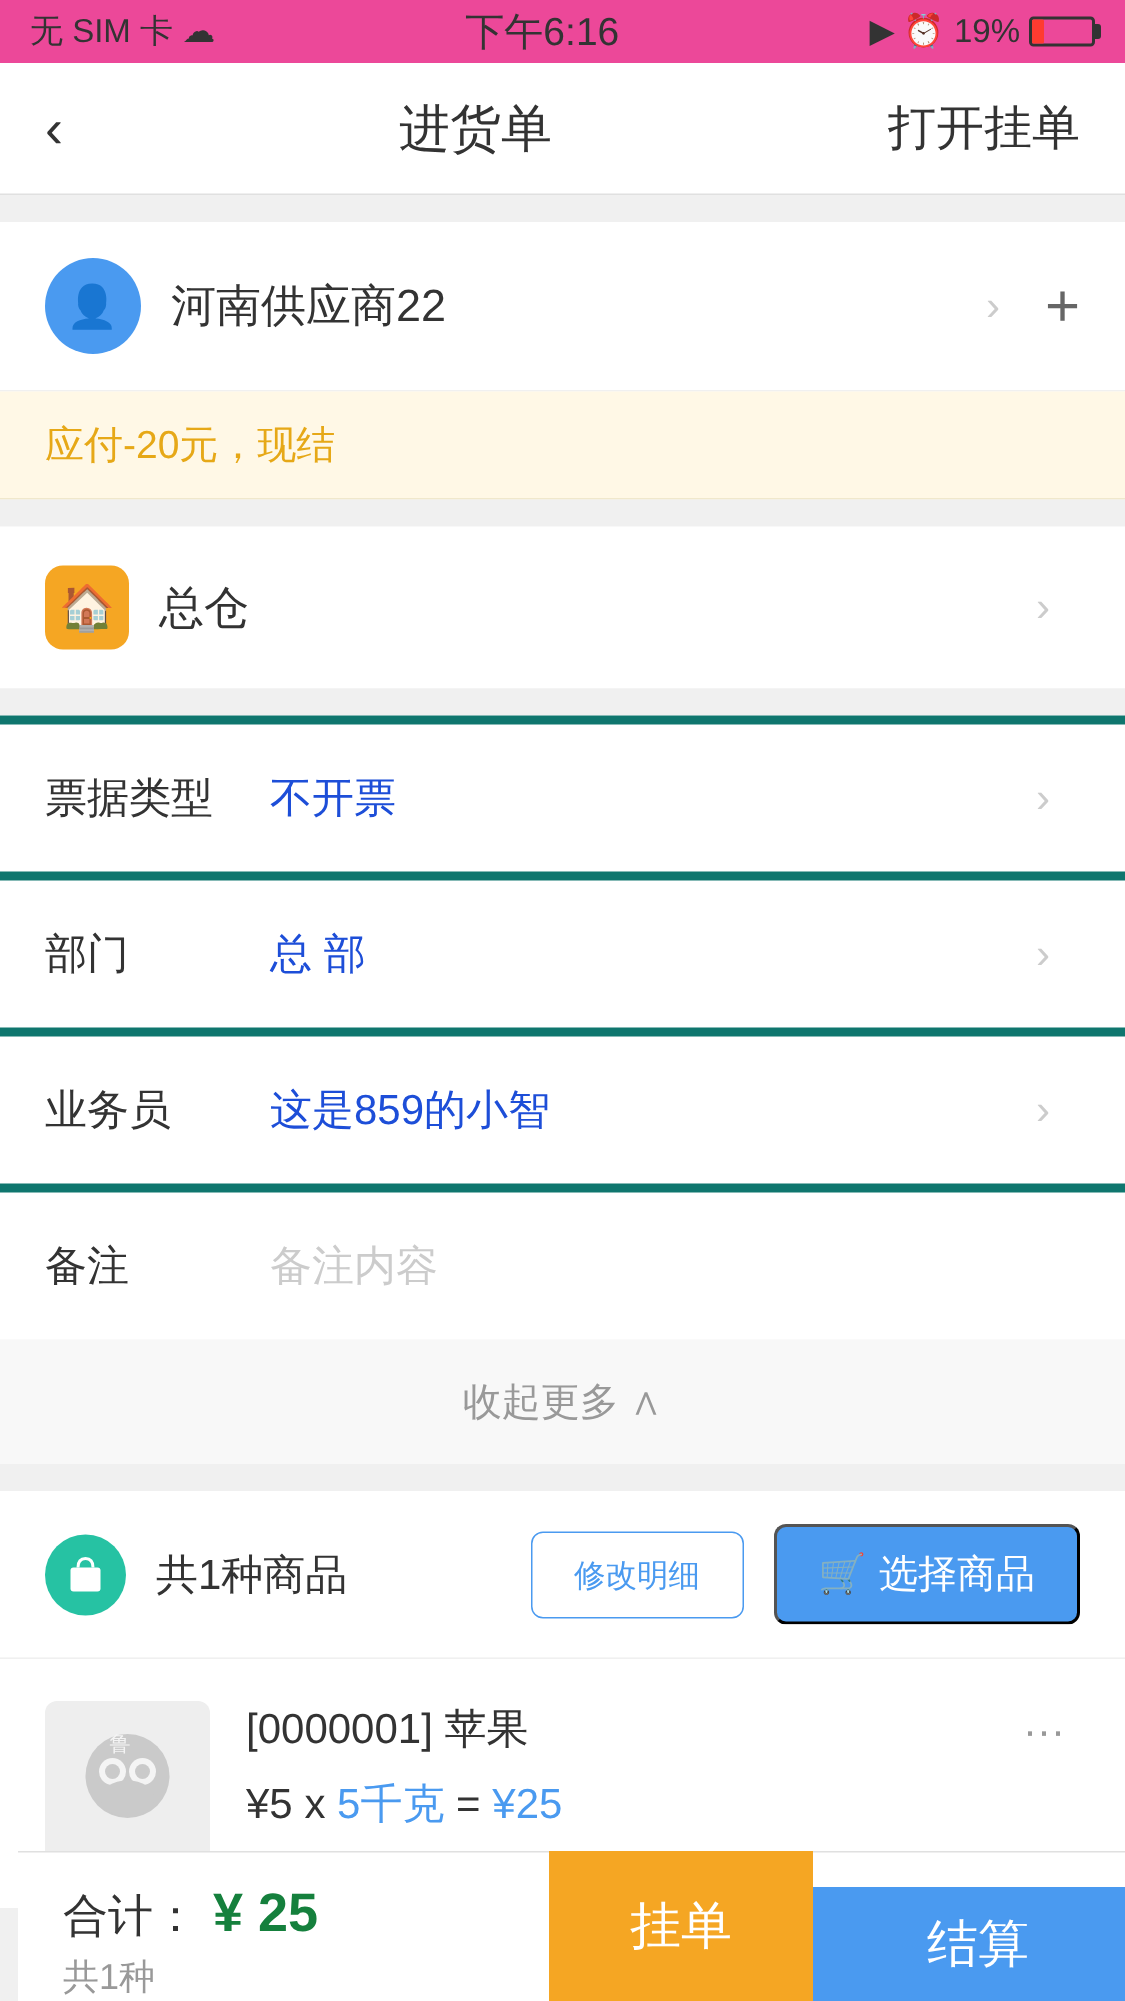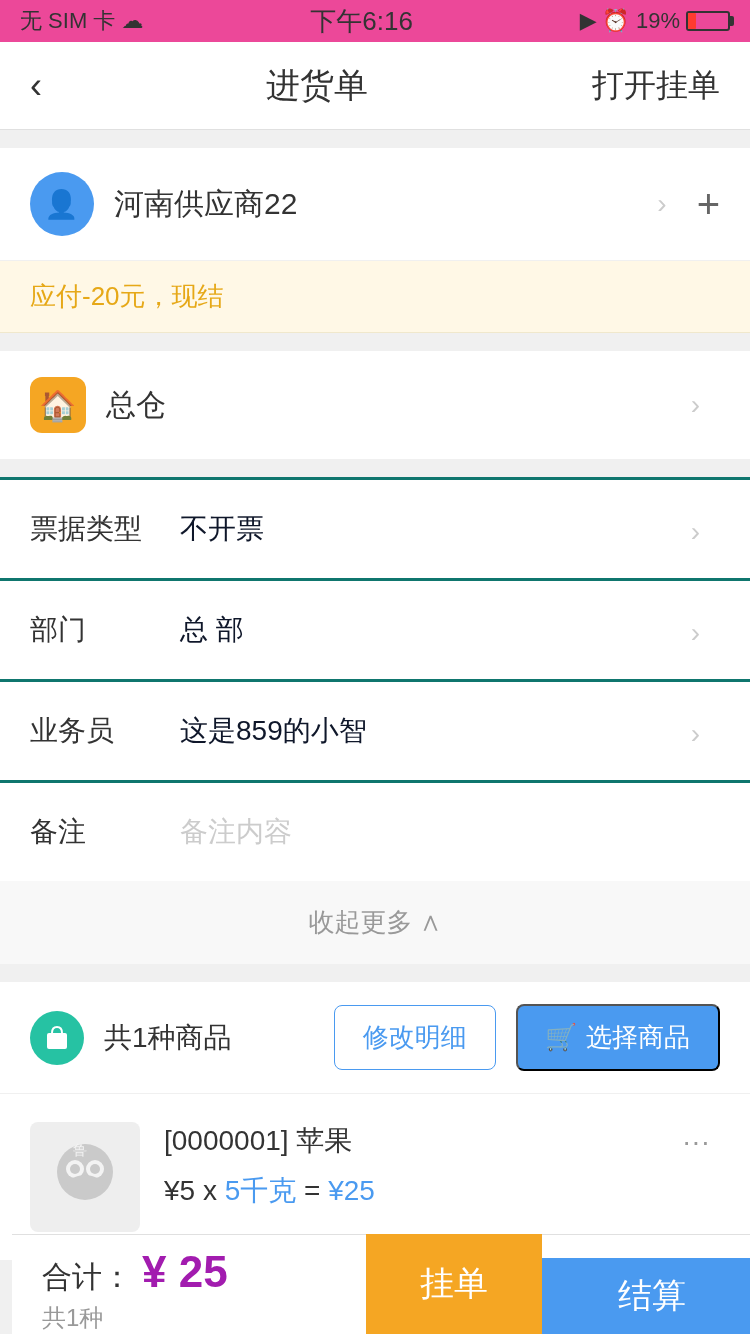--- a/index.html
+++ b/index.html
@@ -91,27 +91,27 @@
       width: 56px; height: 56px; border-radius: 12px;
       background: #f5a623; display: flex; align-items: center; justify-content: center;
       margin-right: 20px; flex-shrink: 0;
     }
     .warehouse-icon-inner { color: #fff; font-size: 30px; }
     .warehouse-name { flex: 1; font-size: 30px; color: #333; }
 
     
     .form-row {
       display: flex;
-      align-items: flex-end;
+      align-items: center;
       padding: 30px;
       background: #fff;
-      border-top: 3px solid #0f766e;
+      border-top: 6px solid #0f766e;
     }
     .form-label { width: 150px; font-size: 28px; color: #333; flex-shrink: 0; }
-    .form-value { flex: 1; font-size: 28px; color: #0f172a; }
+    .form-value { flex: 1; font-size: 28px; color: #1d4ed8; }
     .form-placeholder { flex: 1; font-size: 28px; color: #ccc; }
 
     
     .collapse-row {
       display: flex;
       align-items: center;
       justify-content: center;
       padding: 24px 30px;
       background: #f8f8f8;
       font-size: 26px;
@@ -131,21 +131,21 @@
     .product-count-icon {
       width: 54px; height: 54px; border-radius: 50%;
       background: #26c2a3; display: flex; align-items: center; justify-content: center;
       flex-shrink: 0;
     }
     .product-count-label { flex: 1; font-size: 28px; color: #333; }
     .btn-outline {
       border: 1px solid #4a9af0;
       border-radius: 8px;
       padding: 14px 28px;
-      font-size: 26px;
+      font-size: 21px;
       color: #4a9af0;
       background: #fff;
       cursor: pointer;
     }
     .btn-solid {
       border-radius: 8px;
       padding: 14px 28px;
       font-size: 26px;
       color: #fff;
       background: #4a9af0;
@@ -186,21 +186,21 @@
       background: #fff;
       border-top: 1px solid #e0e0e0;
     }
     .footer-total {
       flex: 1;
       padding: 0 30px;
     }
     .footer-total-main {
       font-size: 30px; color: #333; display: flex; align-items: baseline; gap: 10px;
     }
-    .footer-total-amount { font-size: 44px; font-weight: bold; color: #a21caf; }
+    .footer-total-amount { font-size: 36px; font-weight: bold; color: #15803d; }
     .footer-total-sub { font-size: 24px; color: #999; margin-top: 4px; }
     .footer-btn-hang {
       width: 176px; height: 100px;
       background: #f5a623;
       display: flex; align-items: center; justify-content: center;
       font-size: 34px; color: #fff;
       cursor: pointer;
     }
     .footer-btn-settle {
       width: 220px; height: 76px;

